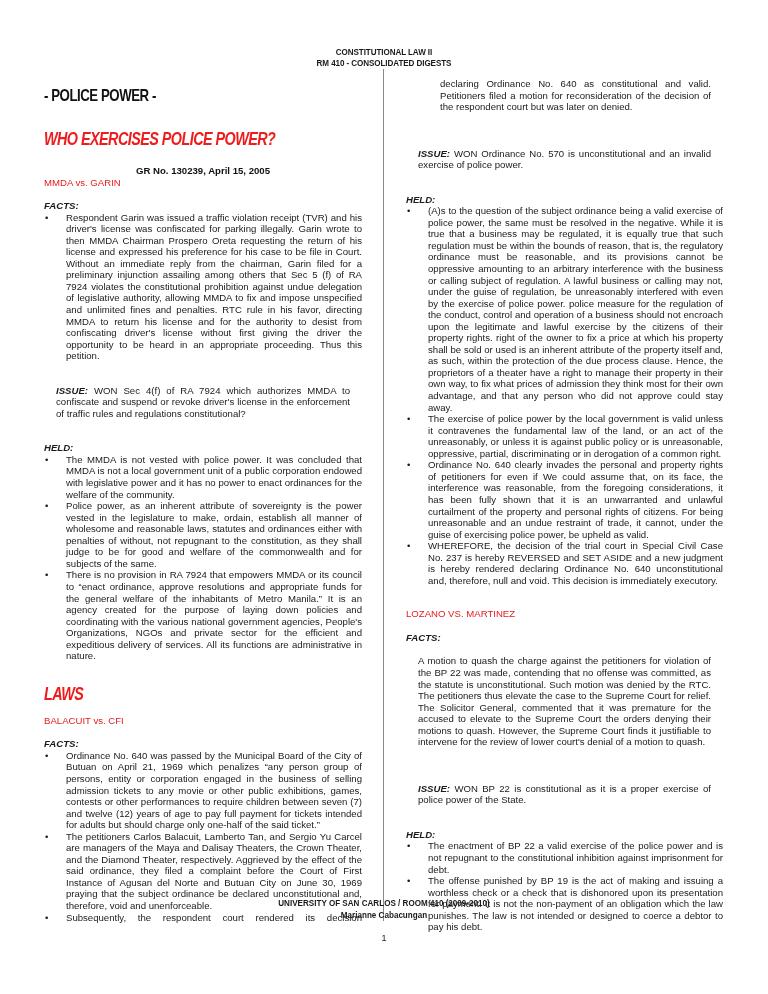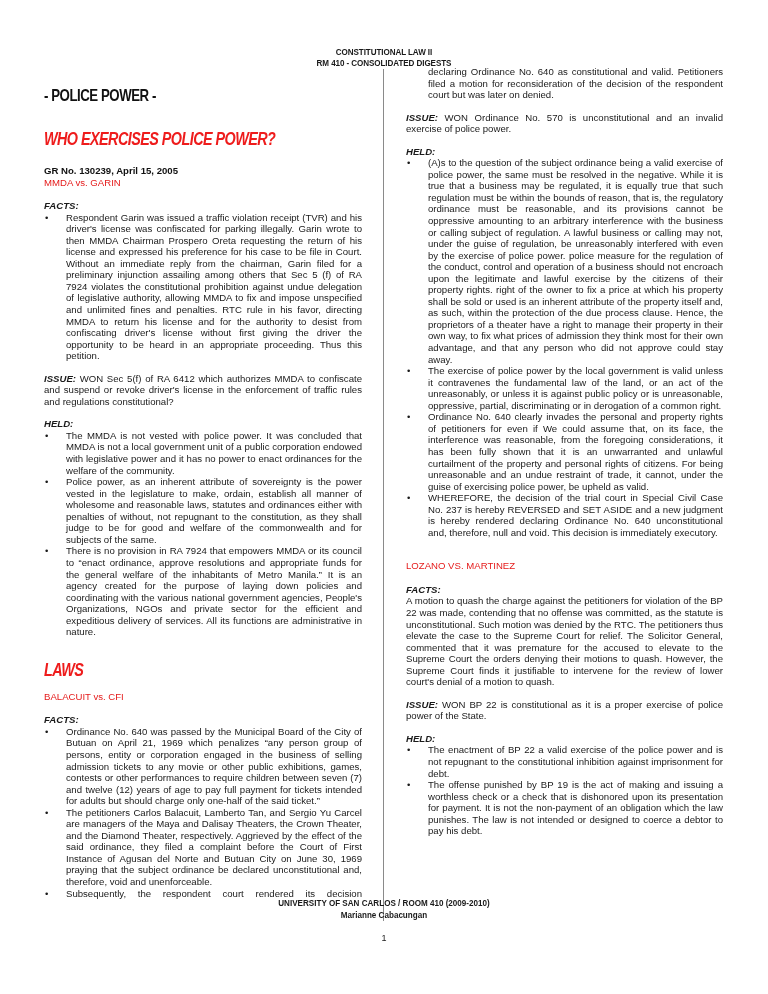--- a/index.html
+++ b/index.html
@@ -28,24 +28,24 @@
     font-size: 17px; letter-spacing: -0.6px; color: #111;
     transform: scaleX(0.78); transform-origin: left; white-space: nowrap;
     margin: 0; height: 24px; line-height: 24px;
   }
   .title-sec {
     font-family: "Liberation Sans", sans-serif; font-weight: bold; font-style: italic;
     font-size: 18px; letter-spacing: -0.7px; color: #ee1c1c;
     transform: scaleX(0.8); transform-origin: left; white-space: nowrap;
     height: 26px; line-height: 26px; margin: 0;
   }
-  .case-ref { font-weight: bold; color: #111; }
+  .case-ref { font-weight: bold; color: #111; text-align: center; }
   .case-name { font-weight: normal; color: #e51b1b; }
   .label { font-weight: bold; font-style: italic; }
-  p { margin: 0; text-align: justify; }
+  p { margin: 12px; text-align: justify; }
   ul.bul { list-style: none; margin: 0; padding: 0; }
   ul.bul li { position: relative; padding-left: 22px; text-align: justify; }
   ul.bul li .dot { position: absolute; left: 1px; top: 0; }
 
   .footer {
     position: absolute; top: 898px; left: 0; width: 768px; text-align: center;
     font-weight: bold; font-size: 9.2px; line-height: 11.5px;
     transform: scaleX(0.88); transform-origin: center;
   }
   .pagenum {
@@ -72,21 +72,21 @@
 
   <div>
     <div class="case-ref">GR No. 130239, April 15, 2005</div>
     <div class="case-name">MMDA vs. GARIN</div>
     <div style="height:12px"></div>
     <div class="label">FACTS:</div>
     <ul class="bul">
       <li><span class="dot">•</span><span>Respondent Garin was issued a traffic violation receipt (TVR) and his driver's license was confiscated for parking illegally. Garin wrote to then MMDA Chairman Prospero Oreta requesting the return of his license and expressed his preference for  his case to be file in Court. Without an immediate reply from the chairman, Garin filed for a preliminary injunction assailing among others that Sec 5 (f) of RA 7924 violates the constitutional prohibition against undue delegation of legislative authority, allowing MMDA to fix and impose unspecified and unlimited fines and penalties. RTC rule in his favor, directing MMDA to return his license and for the authority to desist from confiscating driver's license without first giving the driver the opportunity to be heard in an appropriate proceeding. Thus this petition.</span></li>
     </ul>
     <div style="height:11px"></div>
-    <p><span class="label">ISSUE:</span> <span>WON Sec 5(f) of RA 6412 which authorizes MMDA to confiscate and suspend or revoke driver's license in the enforcement of traffic rules and regulations constitutional?</span></p>
+    <p><span class="label">ISSUE:</span> <span>WON Sec 4(f) of RA 7924 which authorizes MMDA to confiscate and suspend or revoke driver's license in the enforcement of traffic rules and regulations constitutional?</span></p>
     <div style="height:11px"></div>
     <div class="label">HELD:</div>
     <ul class="bul">
       <li><span class="dot">•</span><span>The MMDA is not vested with police power. It was concluded that MMDA is not a local government unit of a public corporation endowed with legislative power and it has no power to enact ordinances for the welfare of the community.</span></li>
       <li><span class="dot">•</span><span>Police power, as an inherent attribute of sovereignty is the power vested in the legislature to make, ordain, establish all manner of wholesome and reasonable laws, statutes and ordinances either with penalties of without, not repugnant to the constitution, as they shall judge to be for good and welfare of the commonwealth and for subjects of the same.</span></li>
       <li><span class="dot">•</span><span>There is no provision in RA 7924 that empowers MMDA or its council to “enact ordinance, approve resolutions and appropriate funds for the general welfare of the inhabitants of Metro Manila.” It is an agency created for the purpose of laying down policies and coordinating with the various national government agencies, People's Organizations, NGOs and private sector for the efficient and expeditious delivery of services. All its functions are administrative in nature.</span></li>
     </ul>
   </div>
 
   <div style="height:19px"></div>

